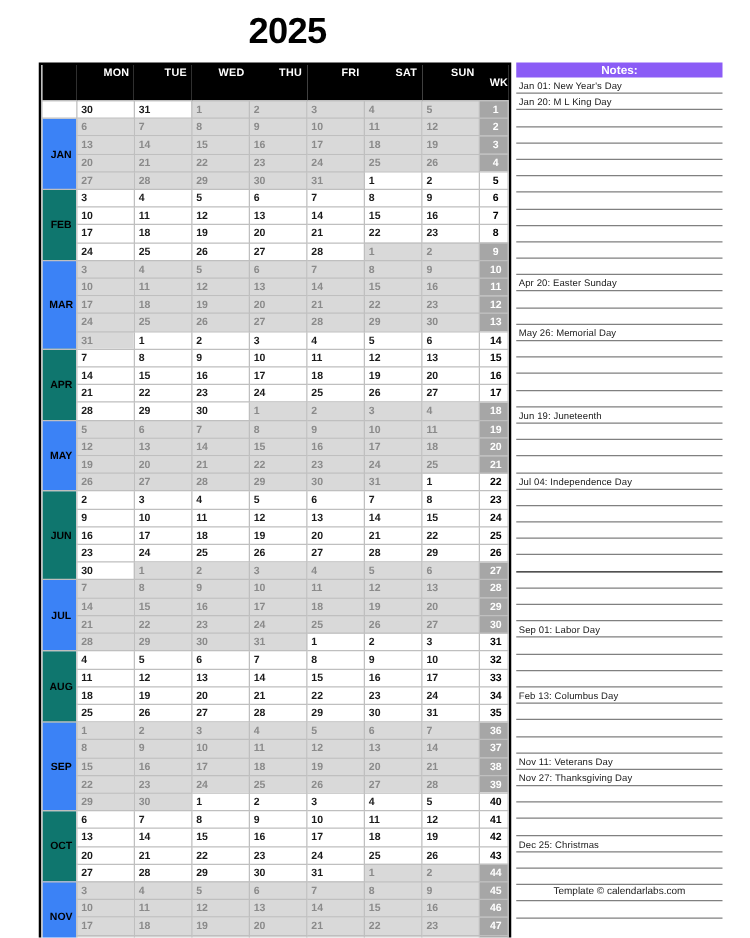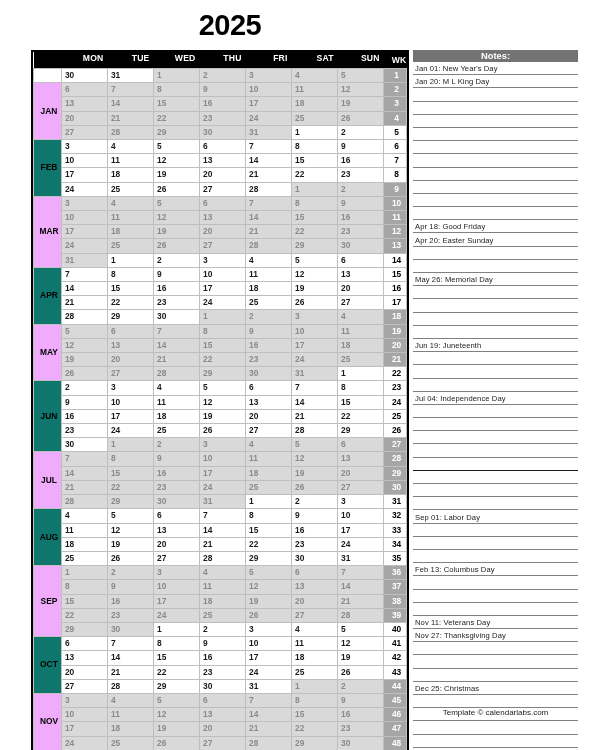--- a/index.html
+++ b/index.html
@@ -41,21 +41,21 @@
   }
   table.cal col.mcol{width:27px;}
   table.cal col.dcol{width:44.5px;}
   table.cal col.wcol{width:22px;}
 
   table.cal th{
     background:#000;color:#fff;
     font-weight:bold;
     font-size:8.6px;
     height:12px;
-    padding:0 4px 4px 0;
+    padding:0 4px 16px 0;
     text-align:right;
     letter-spacing:.2px;
   }
   table.cal th.blank{background:#000;}
   table.cal th.wk{padding:0;}
 
   table.cal td{
     height:13.2px;
     padding:0 0 0 3px;
     font-size:8.4px;
@@ -77,36 +77,36 @@
   }
   td.wk.shade{background:#a6a6a6;color:#ffffff;border-left:1px solid #7f7f7f;}
 
   
   td.mon{
     text-align:center;padding:0;
     font-size:9.6px;font-weight:bold;color:#000;
     background:#0f766e;
     border-left:none;
   }
-  td.mon.shade{background:#f0abfc;color:#000;}
+  td.mon.shade{background:#3b82f6;color:#000;}
   td.mon.empty{background:#ffffff;}
 
   
   td.bt{border-top:2px solid #000;}
   td.bb{border-bottom:2px solid #000;}
   td.bl{border-left:2px solid #000;}
   td.br{border-right:2px solid #000;}
 
   
   #notes{
     position:absolute;
     left:413px;top:50px;width:165px;
   }
   #notes-head{
-    background:#737373;color:#fff;
+    background:#8b5cf6;color:#fff;
     font-weight:bold;font-size:9.4px;
     text-align:center;
     height:12px;line-height:12px;
   }
   .note-line{
     height:13.2px;
     border-bottom:1.6px solid #808080;
     position:relative;
     box-sizing:border-box;
   }
@@ -701,23 +701,20 @@
         <div class="note-line">
           <span></span>
         </div>
         <div class="note-line">
           <span></span>
         </div>
         <div class="note-line">
           <span></span>
         </div>
         <div class="note-line">
-          <span>Apr 18: Good Friday</span>
-        </div>
-        <div class="note-line">
           <span>Apr 20: Easter Sunday</span>
         </div>
         <div class="note-line">
           <span></span>
         </div>
         <div class="note-line">
           <span></span>
         </div>
         <div class="note-line">
           <span>May 26: Memorial Day</span>

